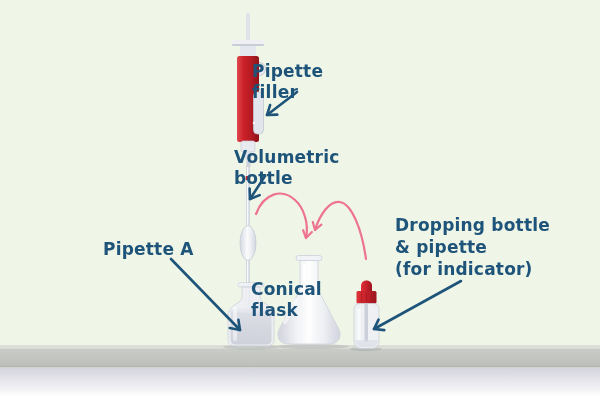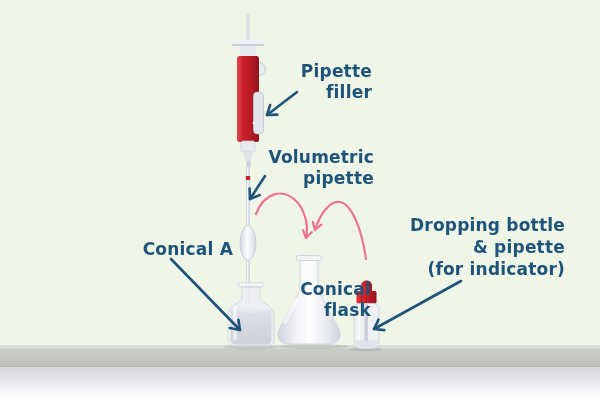--- a/index.html
+++ b/index.html
@@ -4,21 +4,21 @@
 <style>
   html,body{margin:0;padding:0;background:#fff;}
   .stage{
     position:relative;width:600px;height:400px;overflow:hidden;
     background:#eff5e7;
     font-family:"DejaVu Sans",sans-serif;
   }
   .stage svg{position:absolute;left:0;top:0;}
   .label{
     position:absolute;color:#1e5479;font-weight:bold;font-size:17px;
-    line-height:1.22;text-align:right;white-space:pre-line;
+    line-height:1.22;text-align:left;white-space:pre-line;
     letter-spacing:.2px;
   }
   .lbl-pipette-filler{left:252px;top:61px;width:120px;}
   .lbl-volumetric{left:234px;top:147px;width:140px;}
   .lbl-solution-a{left:103px;top:239px;width:130px;}
   .lbl-conical{left:251px;top:279px;width:120px;}
   .lbl-dropping{left:395px;top:214px;width:170px;line-height:1.3;}
 </style>
 </head>
 <body>
@@ -141,20 +141,20 @@
       <path d="M297,92 L267,115" stroke="#1e5479" stroke-width="2.6" marker-end="url(#mBlue)"></path>
       <path d="M265,176 L250,199" stroke="#1e5479" stroke-width="2.6" marker-end="url(#mBlue)"></path>
       <path d="M171,259 L240,330" stroke="#1e5479" stroke-width="2.6" marker-end="url(#mBlue)"></path>
       <path d="M461,281 L374,329" stroke="#1e5479" stroke-width="2.6" marker-end="url(#mBlue)"></path>
     </g>
   </svg>
 
   <div class="label lbl-pipette-filler">Pipette
 filler</div>
   <div class="label lbl-volumetric">Volumetric
-pipette</div>
-  <div class="label lbl-solution-a">Conical A</div>
+bottle</div>
+  <div class="label lbl-solution-a">Pipette A</div>
   <div class="label lbl-dropping">Dropping bottle
 &amp; pipette
 (for indicator)</div>
   <div class="label lbl-conical">Conical
 flask</div>
 </div>
 
 </body></html>

